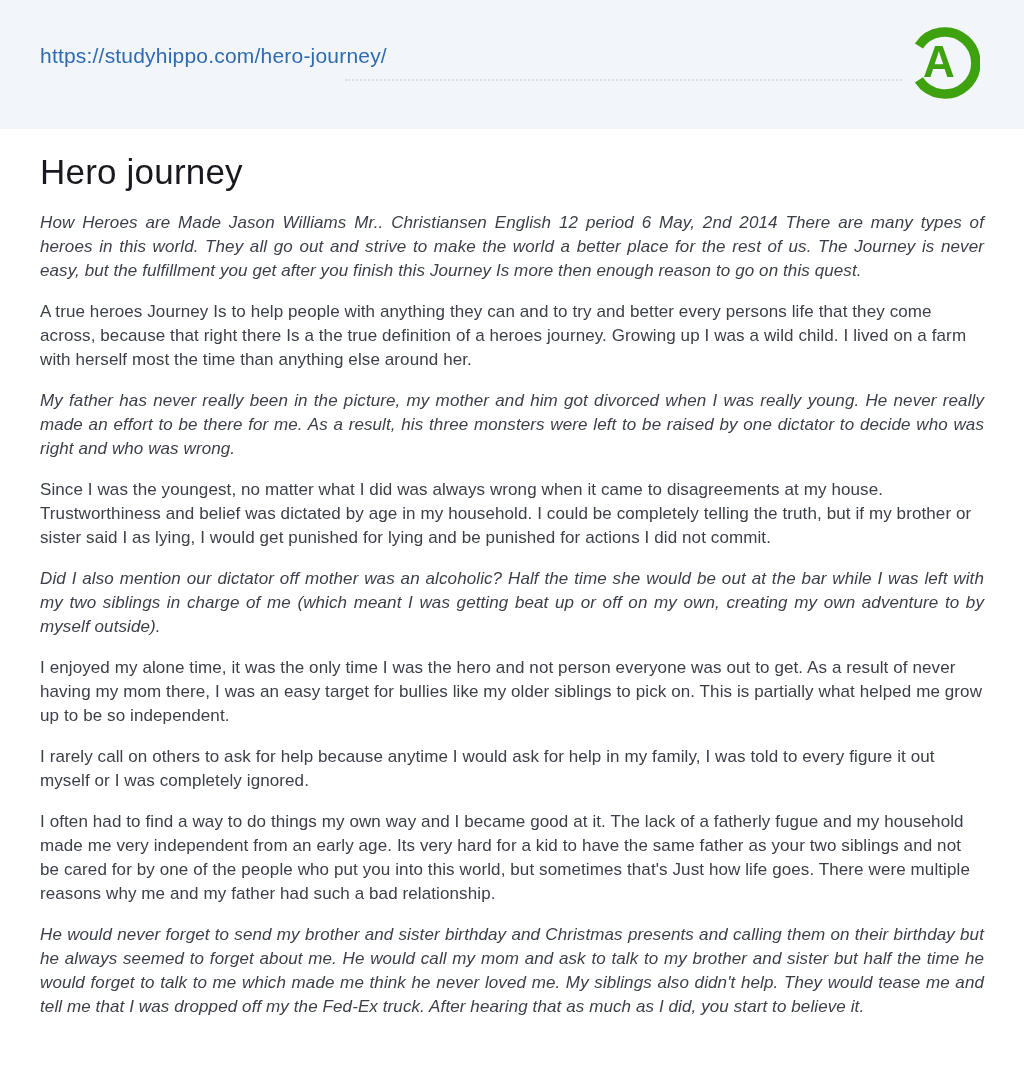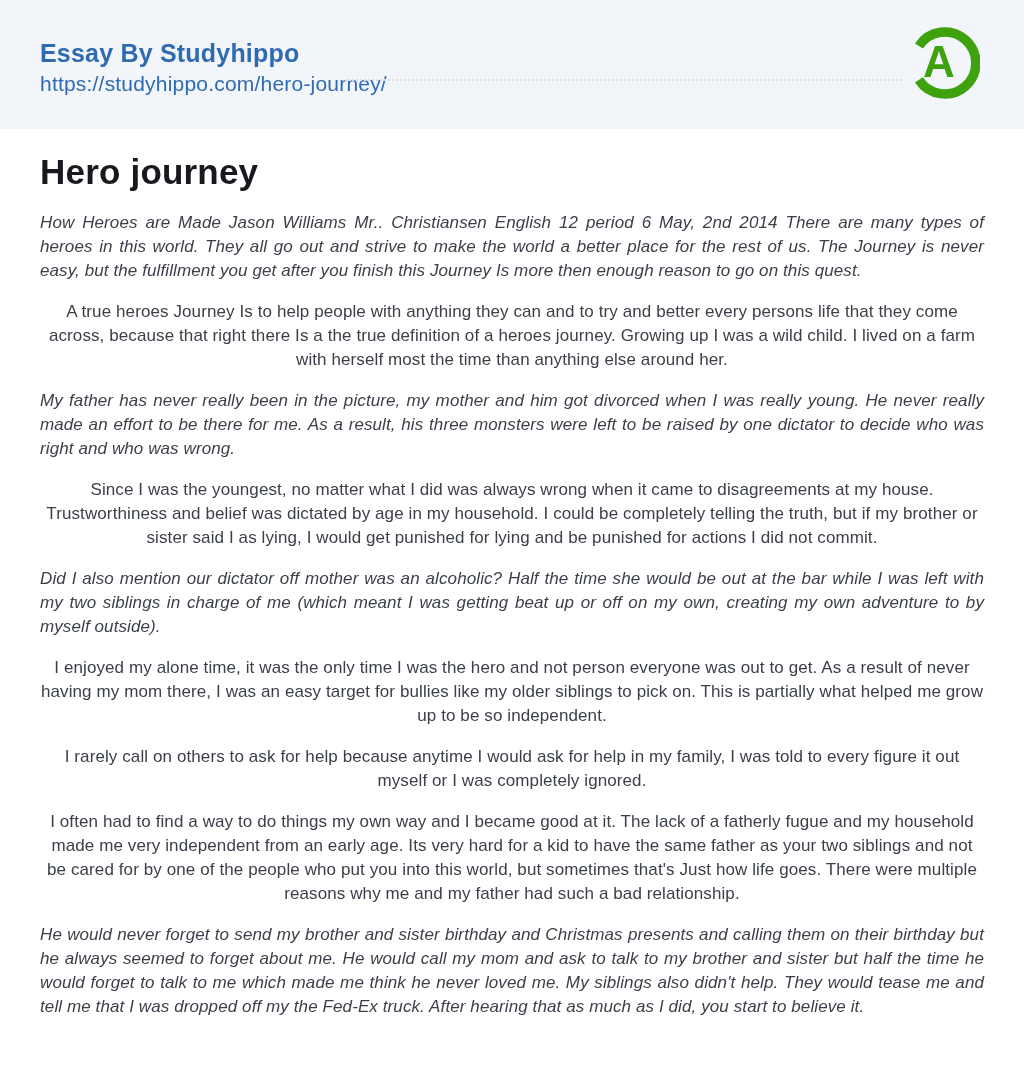--- a/index.html
+++ b/index.html
@@ -56,43 +56,41 @@
     height:88px;
     cursor:pointer;
   }
   .logo svg{display:block;width:100%;height:100%;}
   .page-main{
     padding:21px 40px 30px 40px;
   }
   .page-title{
     color:var(--title-color);
     font-size:35px;
-    font-weight:700;
+    font-weight:400;
     letter-spacing:0.2px;
     margin:0 0 17px 0;
     line-height:1.25;
   }
   .essay p{
     color:var(--body-color);
     font-size:17px;
     line-height:24px;
     margin:0 0 17px 0;
     letter-spacing:0.1px;
-    text-align:center;
   }
   .essay p.justify{
     text-align:justify;
     font-style:italic;
   }
 </style>
 </head>
 <body>
 
 <header class="site-header">
-  <div class="header-title">Essay By Studyhippo</div>
   <div class="dotted-divider"></div>
   <a class="header-url" href="#">https://studyhippo.com/hero-journey/</a>
   <div class="logo">
     <svg viewBox="0 0 68 88">
       <path d="M 6.9 27.0 A 31 31 0 1 1 6.9 60.9" fill="none" stroke="#3ea10e" stroke-width="9.5" stroke-linecap="butt"></path>
       <text x="27" y="58" text-anchor="middle" font-family="Liberation Sans, sans-serif" font-size="44" font-weight="600" fill="#3ea10e">A</text>
     </svg>
   </div>
 </header>
 

